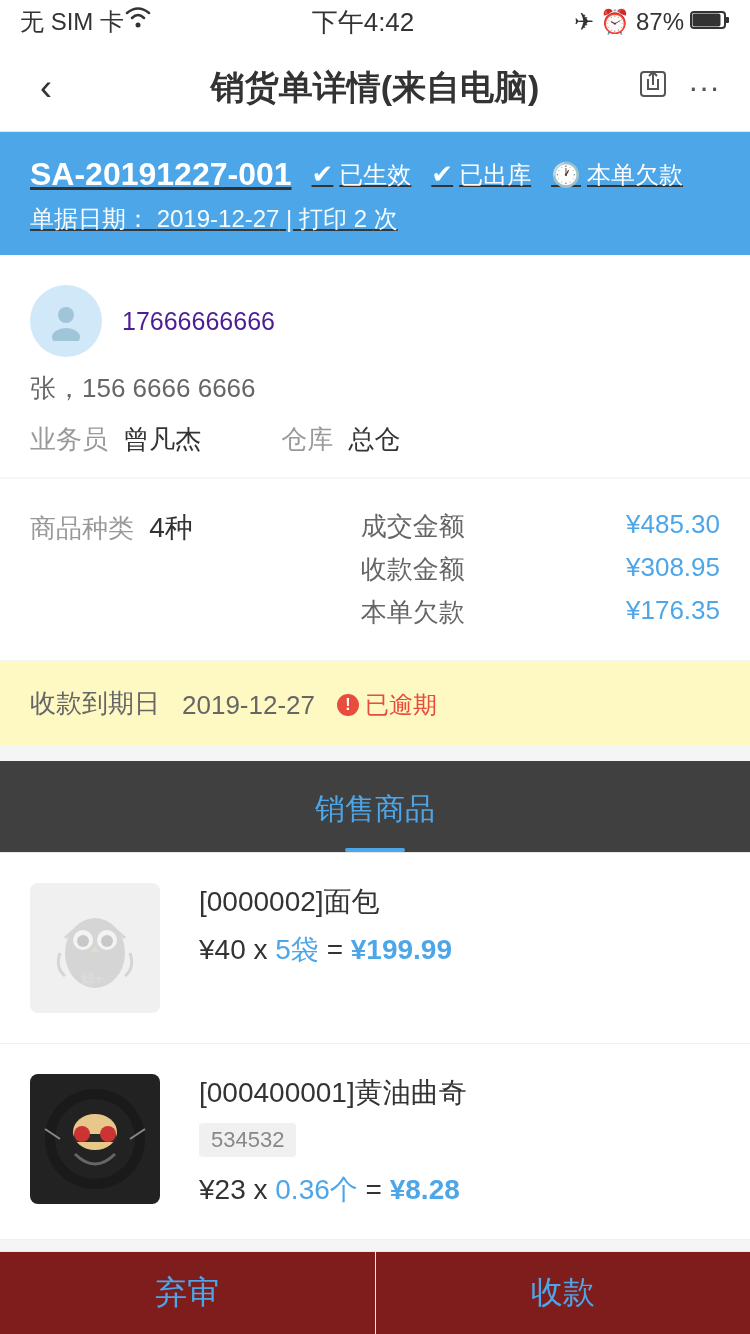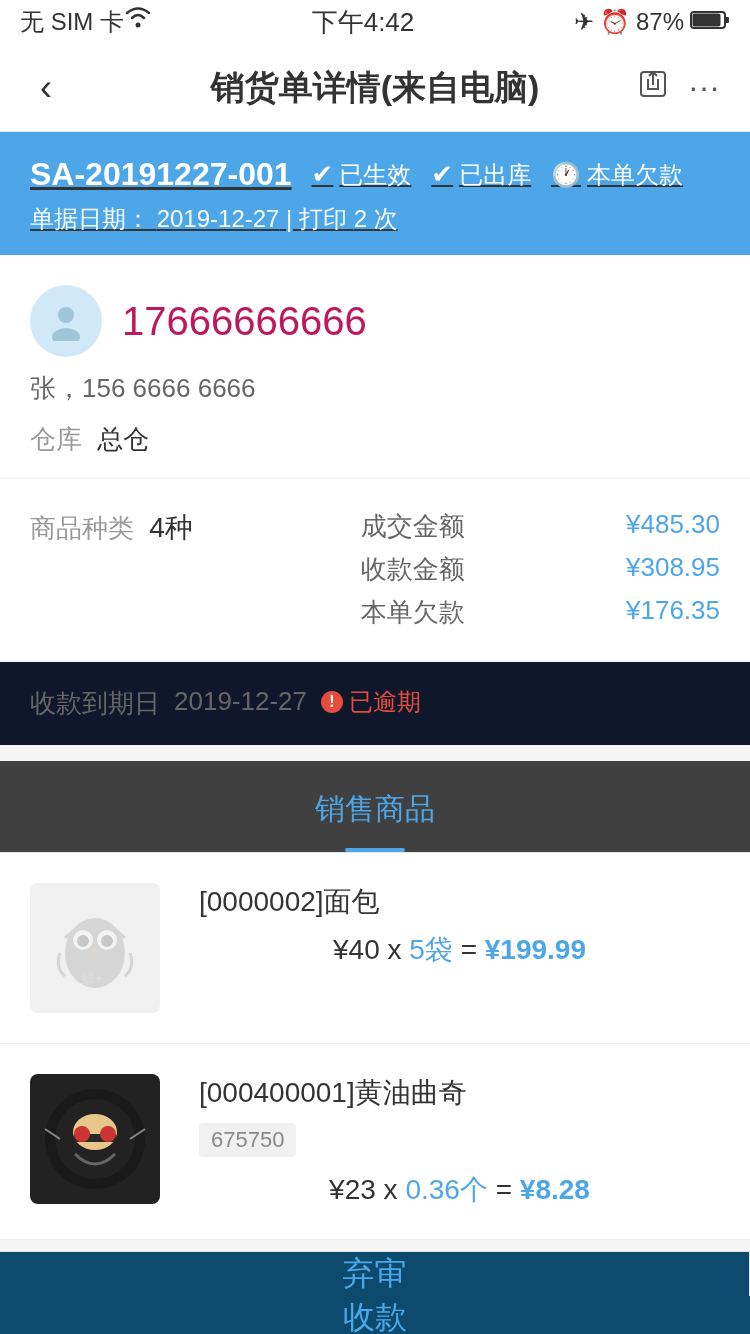--- a/index.html
+++ b/index.html
@@ -113,23 +113,23 @@
       border-radius: 50%;
       background: #d0e8f8;
       display: flex;
       align-items: center;
       justify-content: center;
       color: #7ab;
       font-size: 36px;
       flex-shrink: 0;
     }
     .customer-name {
-      font-size: 40px;
+      font-size: 25px;
       font-weight: 500;
-      color: #be185d;
+      color: #4c1d95;
     }
     .customer-sub {
       font-size: 26px;
       color: #666;
       margin-bottom: 16px;
     }
     .customer-meta {
       display: flex;
       gap: 80px;
       font-size: 26px;
@@ -163,26 +163,26 @@
       display: flex;
       justify-content: space-between;
       font-size: 26px;
       margin-left: 17px;
     }
     .stats-row-label { color: #666; }
     .stats-row-value { color: #4da6e8; font-weight: 500; }
 
     
     .due-section {
-      background: #0f172a;
+      background: #fef9c3;
       padding: 24px 30px;
       margin-bottom: 2px;
       display: flex;
-      align-items: flex-start;
-      gap: 14px;
+      align-items: flex-end;
+      gap: 22px;
       font-size: 26px;
       color: #666;
     }
     .overdue-badge {
       display: flex;
       align-items: center;
       gap: 6px;
       color: #e74c3c;
       font-size: 24px;
     }
@@ -277,35 +277,33 @@
       background: #f0f0f0;
       color: #888;
       font-size: 22px;
       padding: 4px 12px;
       border-radius: 4px;
       margin-bottom: 14px;
     }
     .product-price {
       font-size: 28px;
       color: #333;
-      text-align: center;
     }
     .product-price .qty { color: #4da6e8; }
     .product-price .total { color: #4da6e8; font-weight: 600; }
 
     
     .bottom-bar {
       position: fixed;
       bottom: 0;
       width: 750px;
       height: 83px;
-      background: #0c4a6e;
+      background: #7f1d1d;
       border-top: 1px solid #e8e8e8;
       display: flex;
-      flex-direction: column;
     }
     .bottom-btn {
       flex: 1;
       display: flex;
       align-items: center;
       justify-content: center;
       font-size: 32px;
       cursor: pointer;
       color: #4da6e8;
     }
@@ -390,20 +388,24 @@
       <svg width="40" height="40" viewBox="0 0 40 40">
           <circle cx="20" cy="14" r="8" fill="#a0c4d8"></circle>
           <ellipse cx="20" cy="36" rx="14" ry="9" fill="#a0c4d8"></ellipse>
         </svg>
     </div>
     <span class="customer-name">17666666666</span>
   </div>
   <div class="customer-sub">张，156 6666 6666</div>
   <div class="customer-meta">
     <div>
+      <span class="meta-label">业务员</span>
+      <span class="meta-value">曾凡杰</span>
+    </div>
+    <div>
       <span class="meta-label">仓库</span>
       <span class="meta-value">总仓</span>
     </div>
   </div>
 </div>
 
 <div class="stats-section">
   <div class="stats-left">
     <span class="stats-type-label">商品种类</span>
     <span class="stats-type-value">4种</span>
@@ -486,21 +488,21 @@
           <circle cx="42" cy="50" r="8" fill="#cc3333"></circle>
           <circle cx="68" cy="50" r="8" fill="#cc3333"></circle>
           <path d="M35,70 Q55,90 75,70" stroke="#666" stroke-width="3" fill="none"></path>
           <line x1="20" y1="55" x2="5" y2="45" stroke="#888" stroke-width="2"></line>
           <line x1="90" y1="55" x2="105" y2="45" stroke="#888" stroke-width="2"></line>
         </svg>
       </div>
     </div>
     <div class="product-info">
       <div class="product-name">[000400001]黄油曲奇</div>
-      <div class="product-sku">675750</div>
+      <div class="product-sku">534532</div>
       <div class="product-price">
         <span>¥23</span>
         <span> x </span>
         <span class="qty">0.36个</span>
         <span> = </span>
         <span class="total">¥8.28</span>
       </div>
     </div>
   </div>
 

